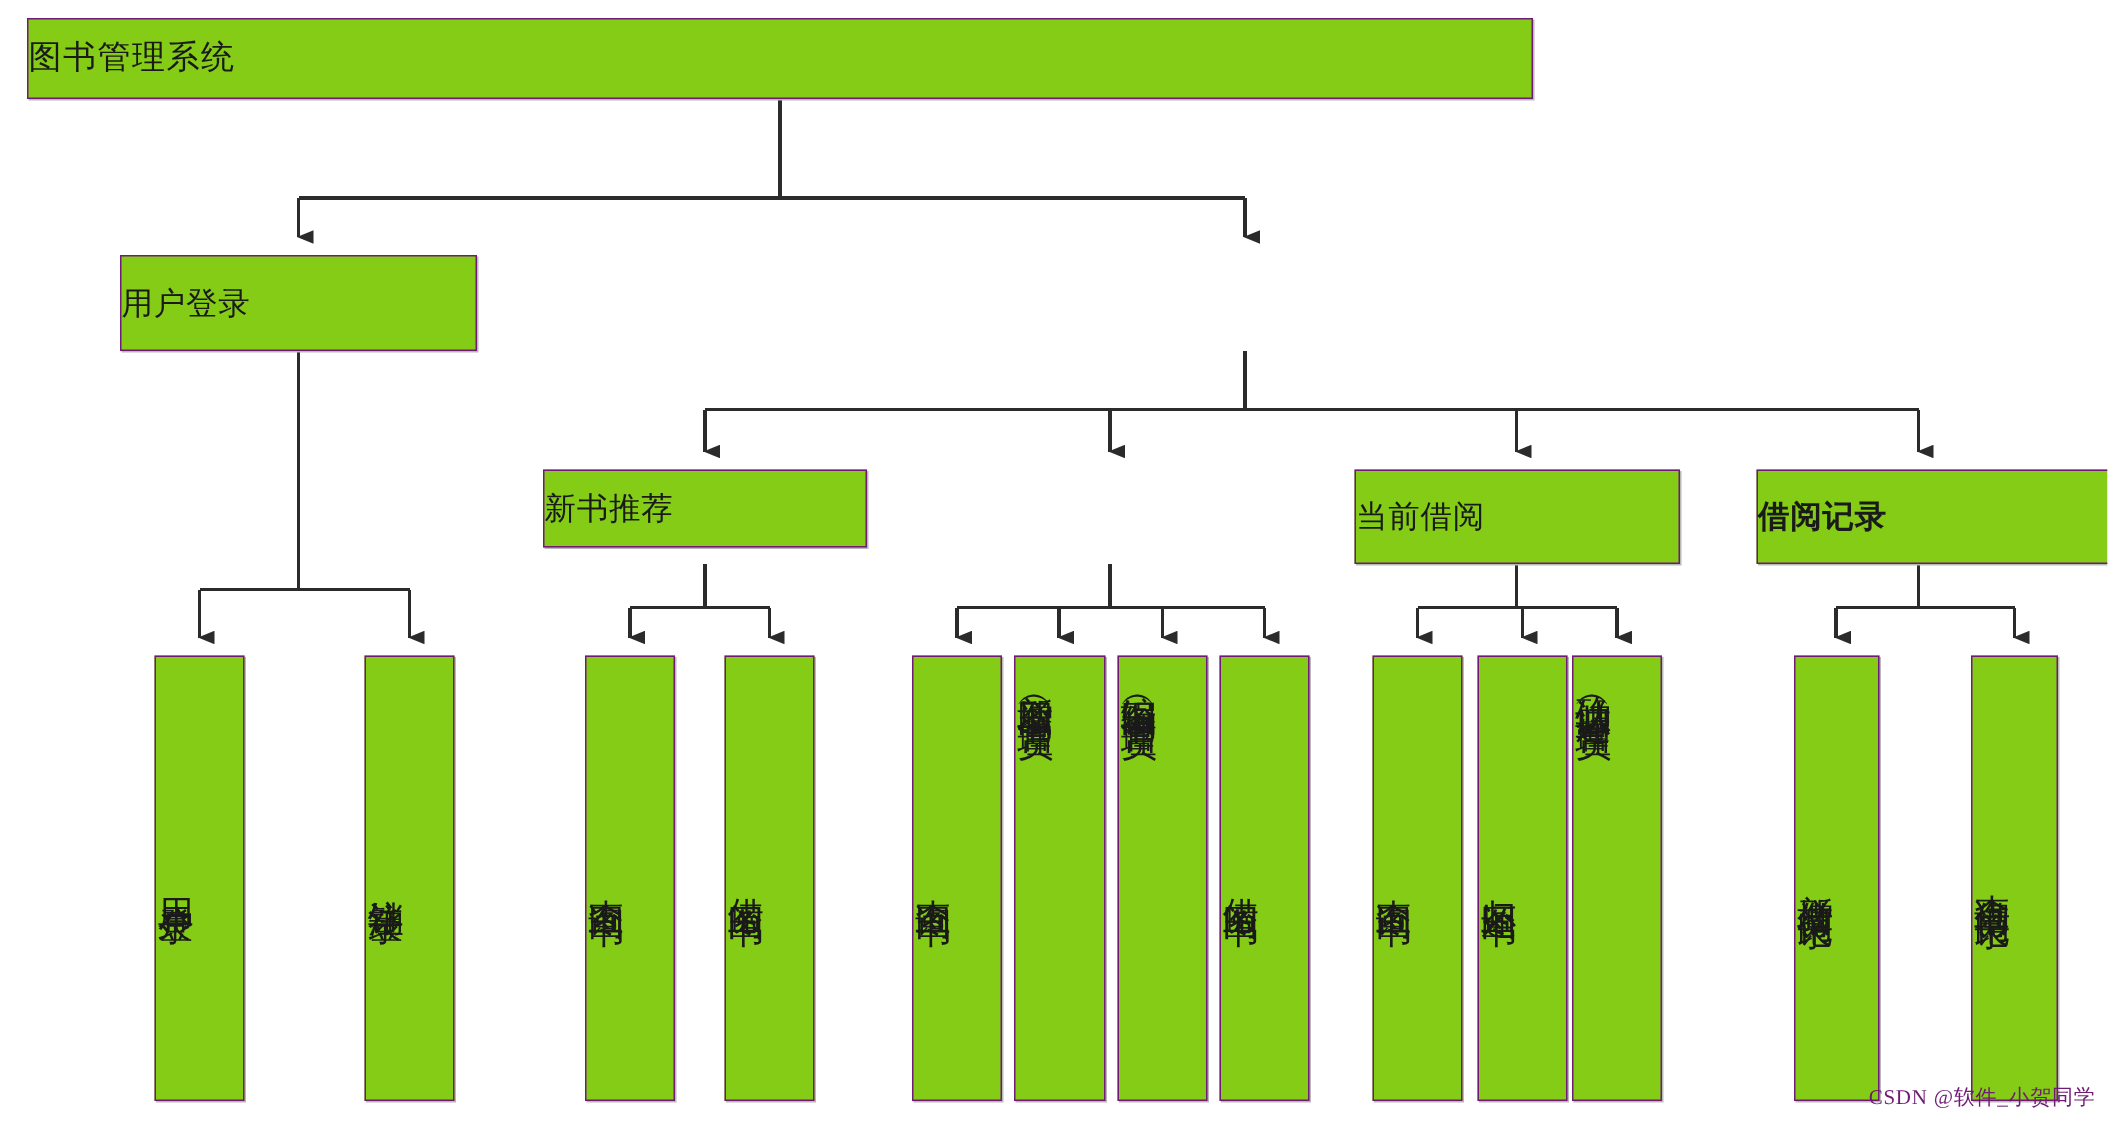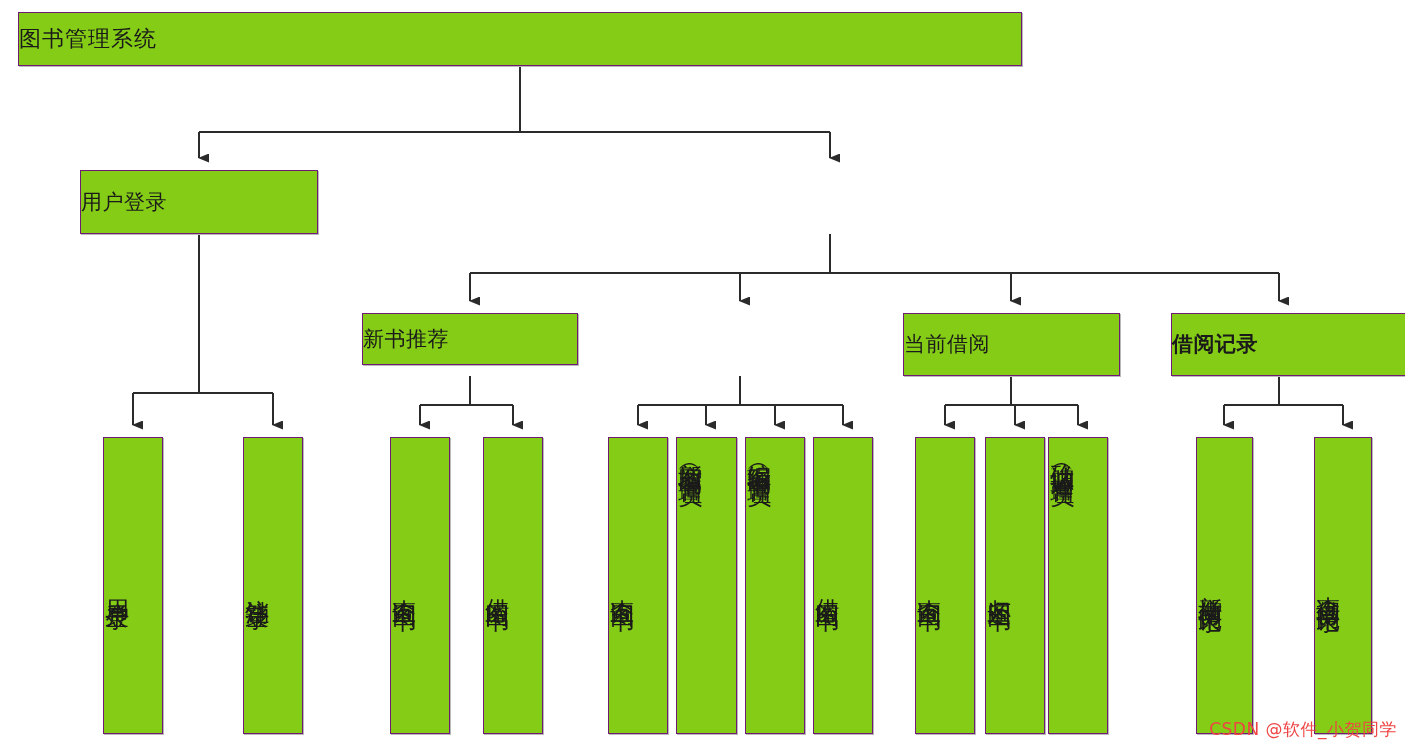--- a/index.html
+++ b/index.html
@@ -68,25 +68,26 @@
     max-height: 100%;
   }
   .node.vert.pad-mid {
     align-items: center;
     padding-top: 0;
   }
   #watermark {
     position: absolute;
     right: 8px;
     bottom: 6px;
-    font-size: 17px;
-    color: #ef4444;
+    font-size: 14px;
+    color: #701a75;
     letter-spacing: 0.5px;
     white-space: nowrap;
     user-select: none;
+    font-family: Liberation Serif, serif;
   }
 </style>
 </head>
 <body>
 
 <div id="diagram-root">
 
   <svg id="edges-layer" viewBox="0 0 1405 747" width="1405" height="747" xmlns="http://www.w3.org/2000/svg">
     <defs>
       <marker id="arrowhead" markerWidth="9" markerHeight="11" refX="4.5" refY="10" orient="auto" markerUnits="userSpaceOnUse">

